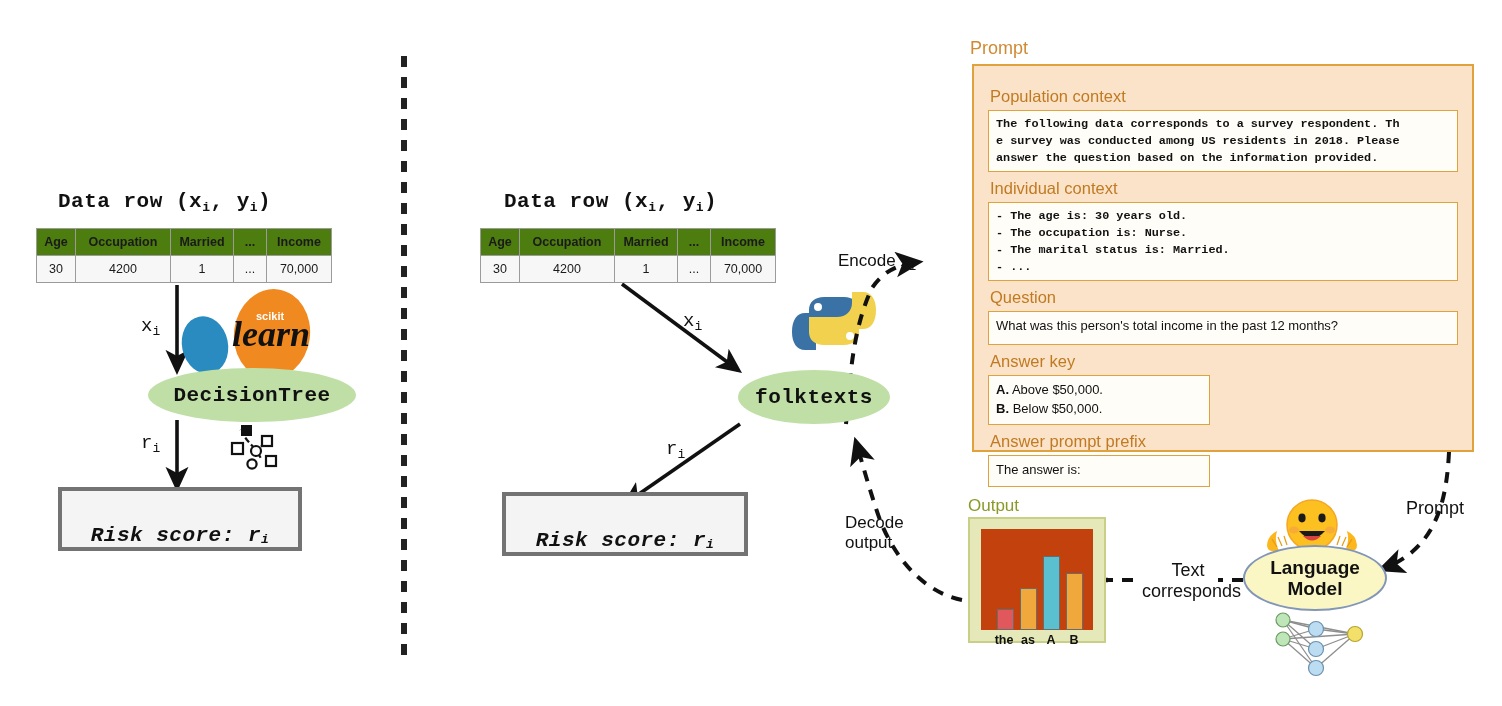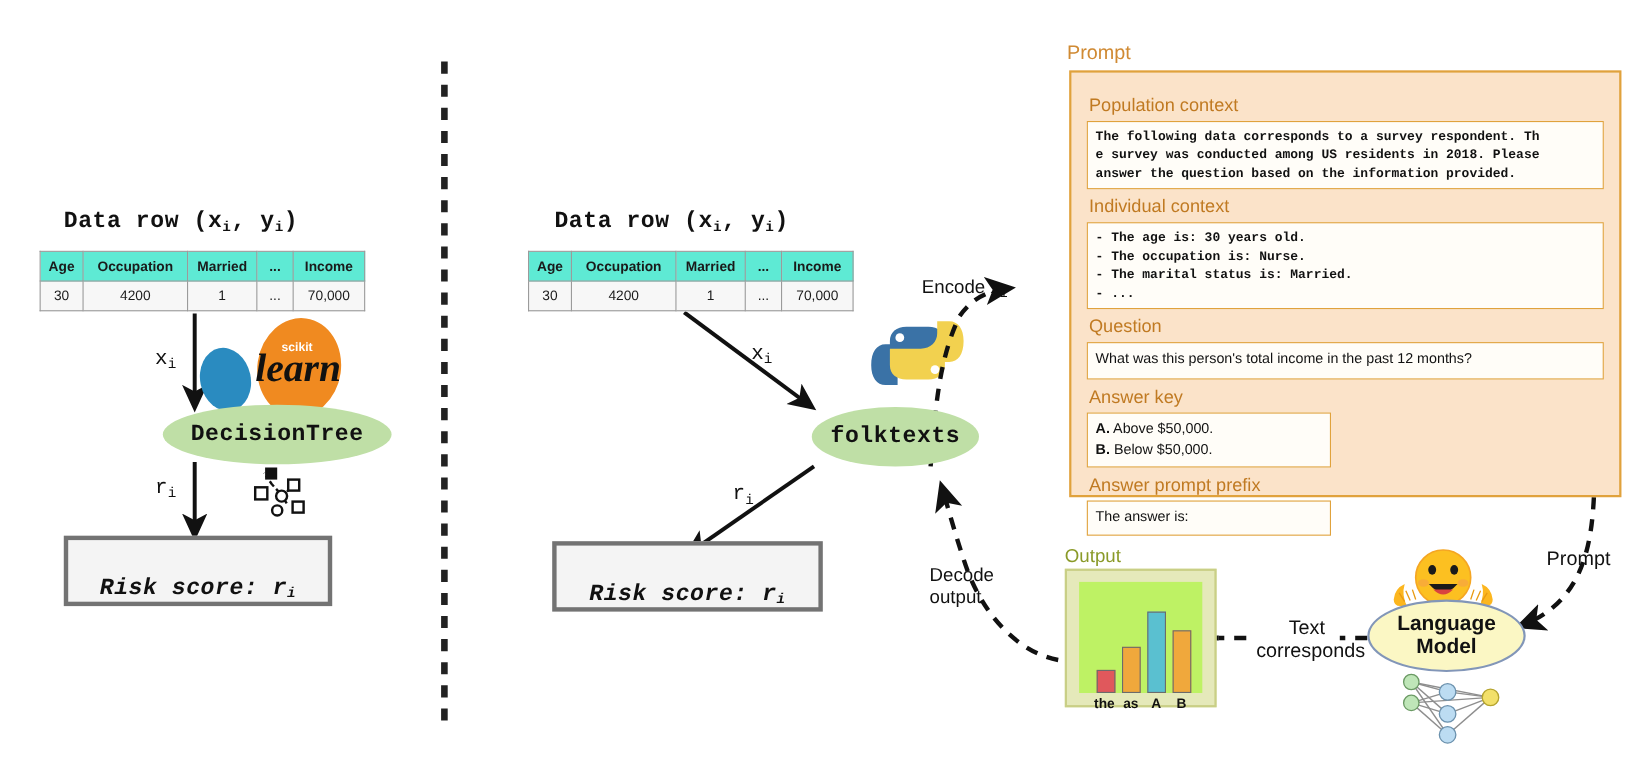--- a/index.html
+++ b/index.html
@@ -11,21 +11,21 @@
   
   .rowtitle{font-family:"Liberation Mono",monospace;font-weight:bold;font-size:21px;
             letter-spacing:.5px;white-space:nowrap;color:#111;}
   .sub{font-size:13px;vertical-align:-0.28em;}
 
   
   table.datarow{border-collapse:collapse;background:#f7f7f7;}
   table.datarow th,table.datarow td{
       border:1px solid #9b9b9b;font-size:12.5px;text-align:center;
       padding:0;height:26px;color:#1a1a1a;font-family:"Liberation Sans",sans-serif;}
-  table.datarow th{font-weight:bold;background:#5eead4;}
+  table.datarow th{font-weight:bold;background:#4d7c0f;}
   table.datarow td{font-weight:normal;background:#f7f7f7;}
   .c-age{width:38px;} .c-occ{width:94px;} .c-mar{width:62px;}
   .c-dot{width:32px;} .c-inc{width:64px;}
 
   
   .riskbox{border:4px solid #737373;background:#f4f4f4;
            display:flex;align-items:flex-end;justify-content:center;
            font-family:"Liberation Mono",monospace;font-weight:bold;font-size:21px;
            letter-spacing:.5px;color:#111;font-style:italic;}
 
@@ -46,21 +46,21 @@
   #prompt-title{color:#d08a33;font-size:18px;}
   .promptcard{background:#fbe3c9;border:2px solid #e0a23c;}
   .sec-h{color:#c07a22;font-size:16.5px;margin:0 0 4px 2px;}
   .sec-box{background:#fffdf8;border:1.5px solid #e0a23c;padding:5px 7px;}
   .sec-box.mono{font-family:"Liberation Mono",monospace;font-size:11.8px;line-height:1.42;color:#111;white-space:pre;font-weight:bold;}
   .sec-box.sans{font-family:"Liberation Sans",sans-serif;font-size:13px;line-height:1.45;color:#111;}
 
   
   #outprob-title{color:#8a9a28;font-size:17px;line-height:1.12;}
   .outbox{background:#e5e9ba;border:2px solid #c9cf86;}
-  .chartwrap{background:#bef264;position:relative;}
+  .chartwrap{background:#c2410c;position:relative;}
   .bar{position:absolute;bottom:0;border:1.5px solid #6b6b6b;}
   .blab{position:absolute;font-family:"Liberation Sans",sans-serif;font-weight:bold;
         font-size:12.5px;color:#111;text-align:center;}
 </style>
 </head>
 <body>
 
 <svg class="abs" style="left:0;top:0;" width="1502" height="706">
   <defs>
     <marker id="ah" markerWidth="9" markerHeight="9" refX="5.6" refY="3.2" orient="auto">

